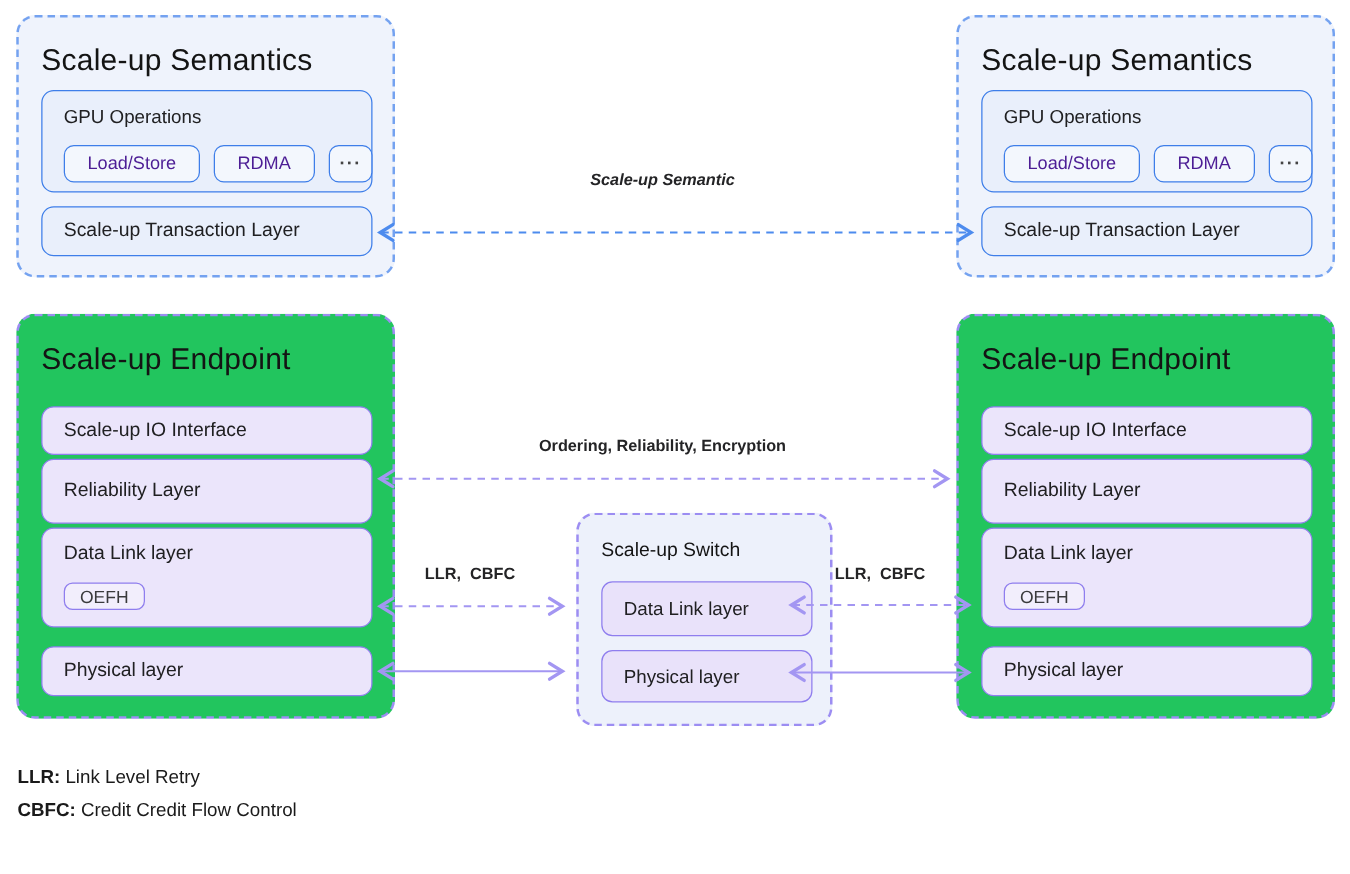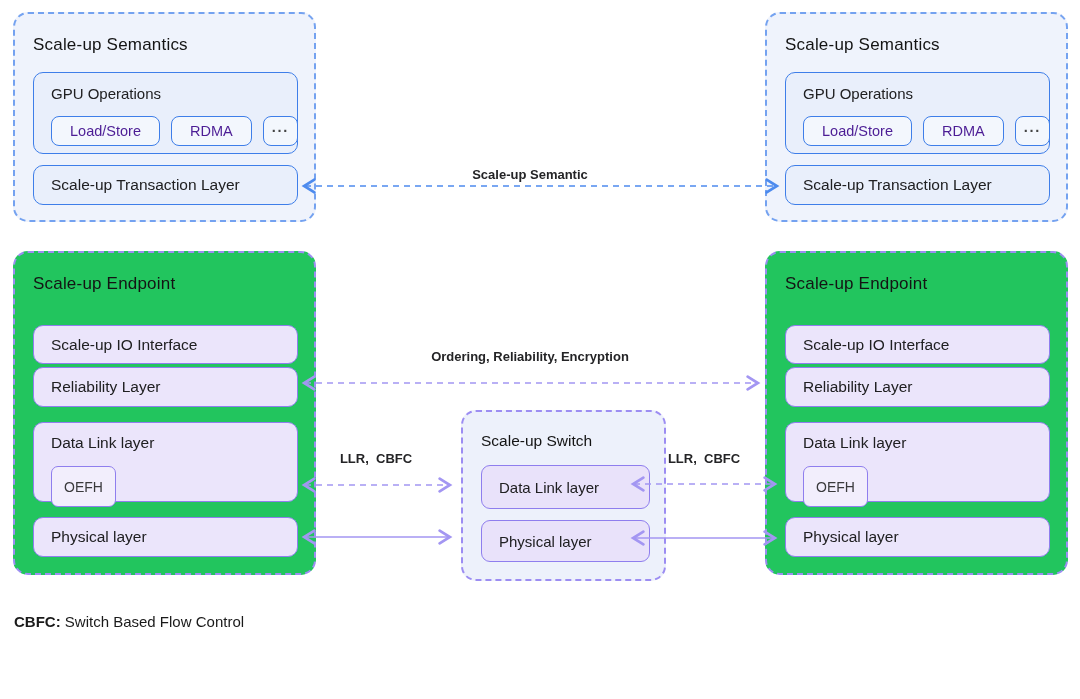--- a/index.html
+++ b/index.html
@@ -35,21 +35,21 @@
   .ep-outer.right { left: 765px; }
   .sw-outer {
     border: 2px dashed #9c8df2;
     background: #edf1fb;
     left: 438px; top: 410px; width: 205px; height: 171px; margin-left: 23px;
   }
 
   .box-title {
     position: absolute;
     left: 18px; top: 21px;
-    font-size: 17px;
+    font-size: 24px;
     font-weight: 500;
     letter-spacing: 0.2px;
     color: #141414;
     white-space: nowrap;
   }
   .sw-title {
     position: absolute;
     left: 18px; top: 20px;
     font-size: 15.5px;
     font-weight: 500;
@@ -114,38 +114,38 @@
     border-radius: 10px;
     background: #ebe5fb;
     display: flex;
     align-items: center;
     padding-left: 17px;
     font-size: 15.5px;
     color: #202022;
     white-space: nowrap;
   }
   .p-layer.io   { top: 72px;  height: 39px; }
-  .p-layer.rel  { top: 114px; height: 40px; text-align: center; }
+  .p-layer.rel  { top: 114px; height: 52px; text-align: center; }
   .p-layer.phys { top: 264px; height: 40px; }
   .p-layer.dl {
     top: 169px; height: 80px;
     display: block;
     padding-left: 0;
   }
   .dl-label {
     position: absolute;
     left: 17px; top: 11px;
     font-size: 15.5px;
     color: #202022;
     white-space: nowrap;
   }
   .oefh-chip {
     position: absolute;
     left: 17px; top: 43px;
-    height: 41px;
+    height: 22px;
     display: inline-flex;
     align-items: center;
     padding: 0 12px;
     border: 1.5px solid #8f7eee;
     border-radius: 7px;
     background: #f2eefc;
     font-size: 14px;
     color: #3a3a3c;
   }
 
@@ -173,21 +173,21 @@
     pointer-events: none;
   }
   .arrow-label {
     position: absolute;
     font-size: 13px;
     font-weight: 600;
     color: #242426;
     text-align: center;
     white-space: pre;
   }
-  .lbl-semantic { left: 380px; top: 167px; width: 300px; }
+  .lbl-semantic { left: 380px; top: 136px; width: 300px; font-style: italic; }
   .lbl-ordering { left: 330px; top: 349px; width: 400px; }
   .lbl-llr-left  { left: 296px; top: 451px; width: 160px; }
   .lbl-llr-right { left: 624px; top: 451px; width: 160px; }
 
   
   .legend {
     position: absolute;
     left: 14px; top: 608px;
     font-size: 15px;
     line-height: 27px;
@@ -270,16 +270,17 @@
     <line x1="305" y1="537" x2="449" y2="537" stroke="#a396f2" stroke-width="1.7" marker-start="url(#head-purple)" marker-end="url(#head-purple)"></line>
     <line x1="634" y1="538" x2="774" y2="538" stroke="#a396f2" stroke-width="1.7" marker-start="url(#head-purple)" marker-end="url(#head-purple)"></line>
   </svg>
 
   <div class="arrow-label lbl-semantic">Scale-up Semantic</div>
   <div class="arrow-label lbl-ordering">Ordering, Reliability, Encryption</div>
   <div class="arrow-label lbl-llr-left">LLR,  CBFC</div>
   <div class="arrow-label lbl-llr-right">LLR,  CBFC</div>
 
   <div class="legend">
-    <div><b>CBFC:</b><span> Switch Based Flow Control</span></div>
+    <div><b>LLR:</b><span> Link Level Retry</span></div>
+    <div><b>CBFC:</b><span> Credit Credit Flow Control</span></div>
   </div>
 
 </div>
 
 </body></html>

